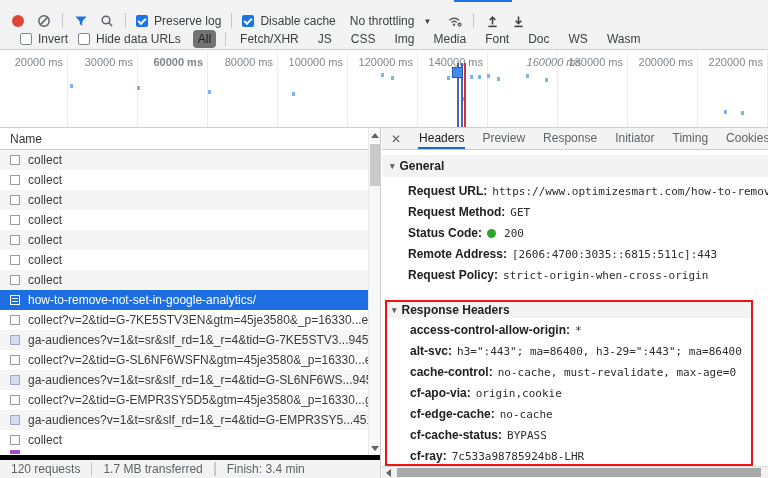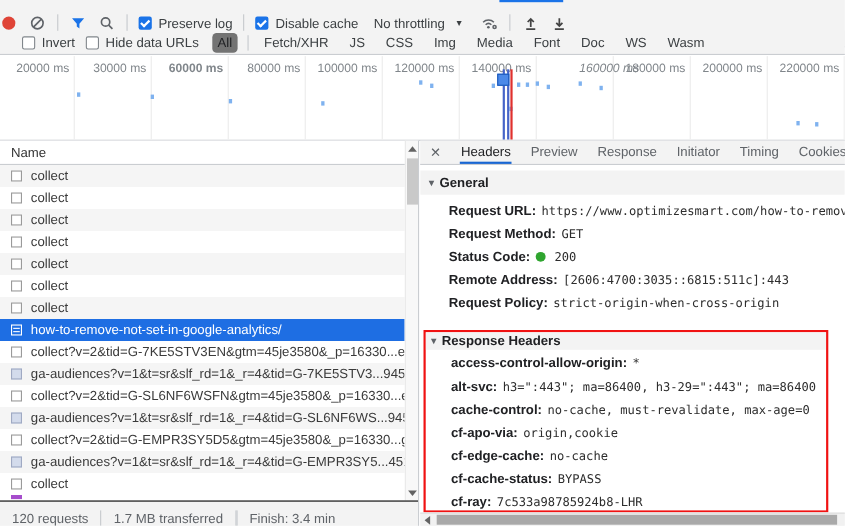--- a/index.html
+++ b/index.html
@@ -2,21 +2,21 @@
 <html style="--accent: #1a73e8; --selrow: #1e6ee3; --record: #df4437; --redbox: #f01212; --green: #2fa52f; --purple: #a64dcc;"><head>
 <meta charset="utf-8">
 <style>
   *{margin:0;padding:0;box-sizing:border-box}
   html,body{width:768px;height:478px;overflow:hidden;background:#fff;
     font-family:"Liberation Sans",sans-serif;}
   .devtools{position:absolute;inset:0;background:#fff}
 
   
   .toolbar{position:absolute;top:0;left:0;right:0;height:43px;background:#f3f3f3;
-    border-bottom:1px solid #cacdd1;display:flex;align-items:center;gap:10px}
+    border-bottom:1px solid #cacdd1;display:flex;align-items:center;padding-left:10px;gap:10px}
   .tab-accent{position:absolute;top:0;left:454px;width:58px;height:2px;background:var(--accent);z-index:6}
   .tbtn{display:flex;align-items:center;justify-content:center;width:16px;height:16px;flex:0 0 auto}
   .sep{width:1px;height:16px;background:#c6c9cd;flex:0 0 auto}
   .tlabel{font-size:12px;color:#3c4043;white-space:nowrap}
   .cbrow{display:flex;align-items:center;gap:6px}
   .cb{width:12px;height:12px;border-radius:2px;position:relative;flex:0 0 auto}
   .cb.checked{background:var(--accent)}
   .cb.checked::after{content:"";position:absolute;left:2px;top:2.5px;width:6px;height:3px;
     border-left:2px solid #fff;border-bottom:2px solid #fff;transform:rotate(-45deg)}
   .cb.un{background:#fff;border:1px solid #80868b}
@@ -64,21 +64,21 @@
 
   .vscroll{position:absolute;top:0;right:0;width:12px;bottom:23px;background:#f8f8f8;border-left:1px solid #e8e8e8}
   .sarrow{position:absolute;left:0;right:0;height:12px;display:flex;align-items:center;justify-content:center}
   .sarrow.up{top:1px}.sarrow.down{bottom:1px}
   .tri-up{width:0;height:0;border-left:4px solid transparent;border-right:4px solid transparent;border-bottom:5px solid #636363}
   .tri-down{width:0;height:0;border-left:4px solid transparent;border-right:4px solid transparent;border-top:5px solid #636363}
   .tri-left{width:0;height:0;border-top:4px solid transparent;border-bottom:4px solid transparent;border-right:5px solid #636363}
   .vthumb{position:absolute;left:1px;width:10px;top:16px;height:42px;background:#c9c9c9}
 
   .status-bar{position:absolute;left:0;right:0;bottom:0;height:23px;background:#f3f3f3;
-    border-top:1px solid #000000;display:flex;align-items:flex-end;font-size:12px;color:#5f6368;overflow:hidden}
+    border-top:5px solid #000000;display:flex;align-items:center;font-size:12px;color:#5f6368;overflow:hidden}
   .sb-item{padding:0 11px;white-space:nowrap}
   .sb-div{width:1px;height:14px;background:#c6c9cd;flex:0 0 auto}
 
   
   .right-panel{position:absolute;left:382px;top:0;right:0;bottom:0;background:#fff}
   .dtabs{position:absolute;top:0;left:0;right:0;height:22px;background:#f3f3f3;
     border-bottom:1px solid #cacdd1;display:flex;align-items:stretch;font-size:12px;color:#5f6368}
   .close-x{display:flex;align-items:center;padding:0 9px;font-size:12px;color:#5f6368}
   .dtab{display:flex;align-items:center;padding:0 1px;margin:0 8px;border-bottom:2px solid transparent;white-space:nowrap}
   .dtab.active{color:#202124;border-bottom-color:#1a67d2}

